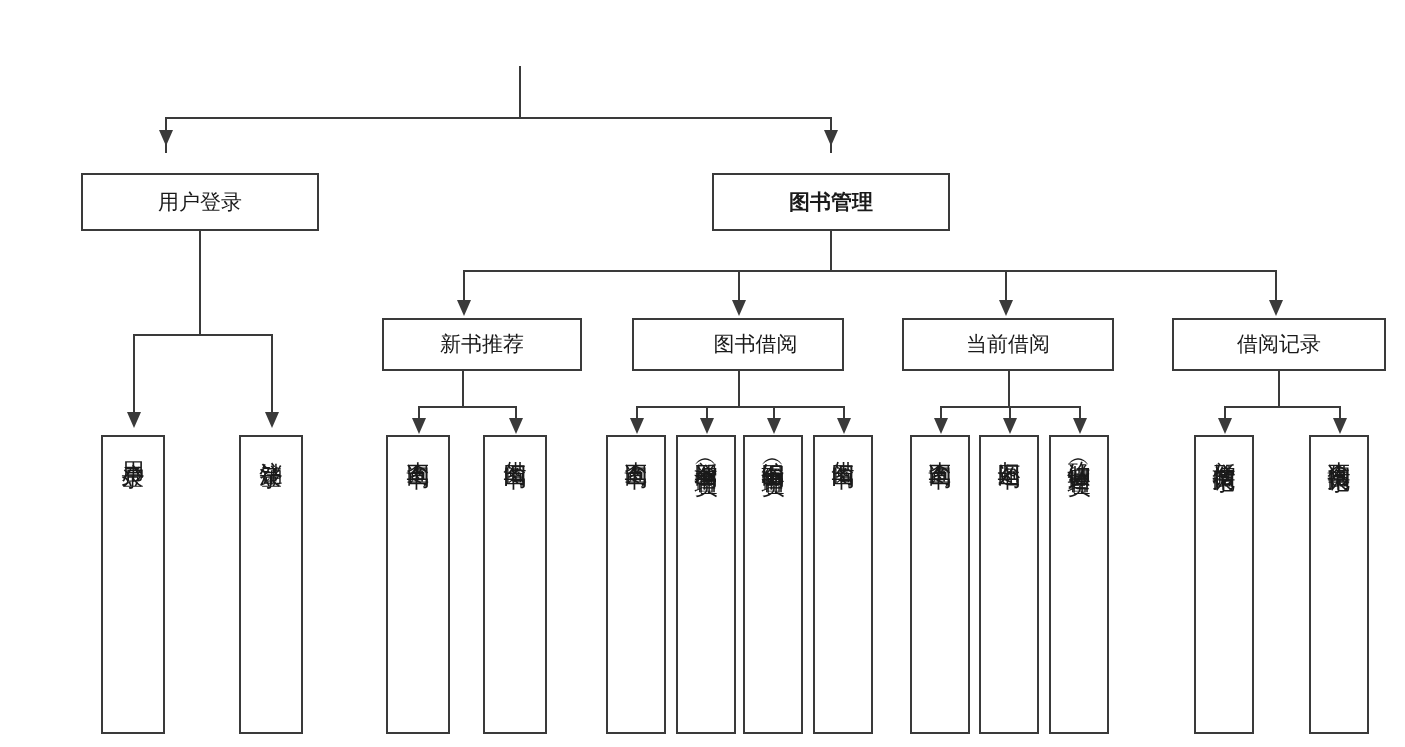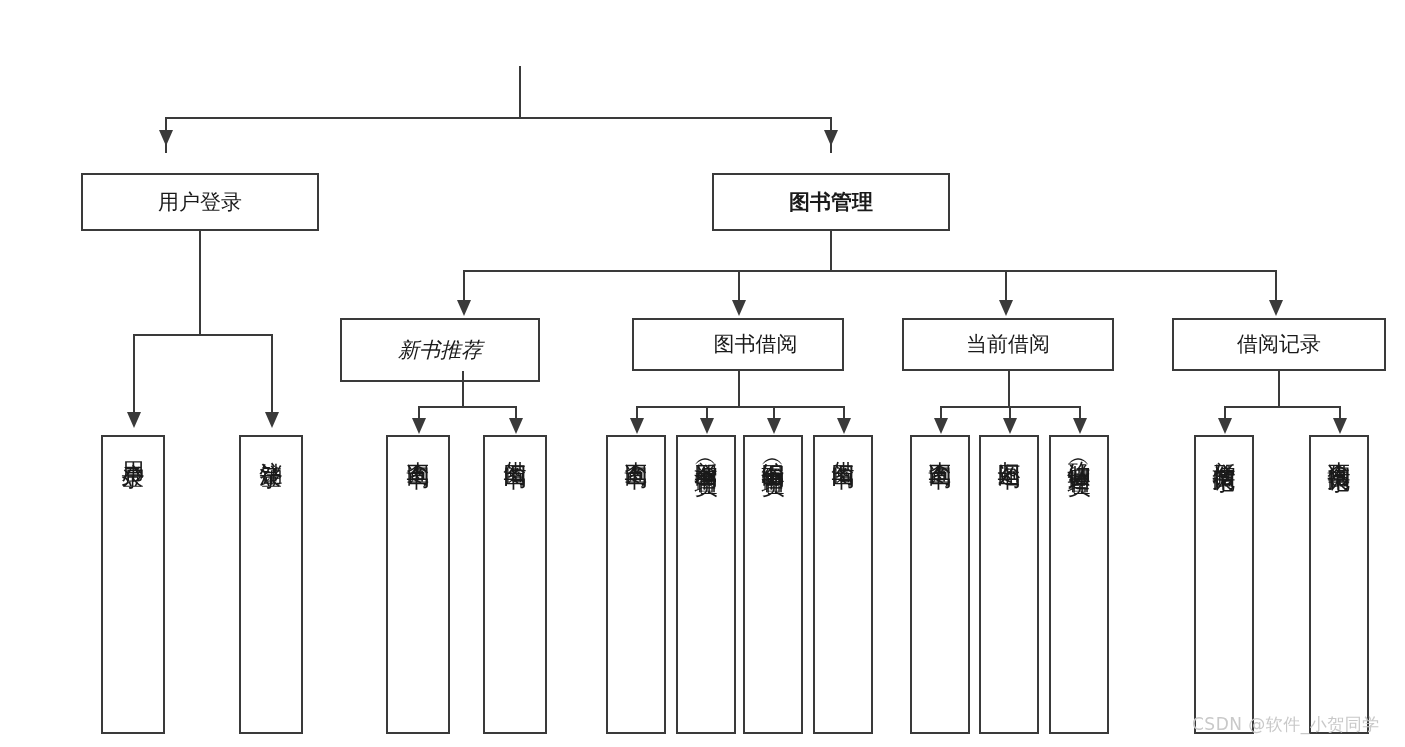--- a/index.html
+++ b/index.html
@@ -91,21 +91,21 @@
   <div class="ln h" style="left:463px;top:270px;width:812px;"></div>
   <div class="ln v" style="left:463px;top:270px;height:34px;"></div>
   <div class="arrow" style="left:457px;top:300px;"></div>
   <div class="ln v" style="left:738px;top:270px;height:34px;"></div>
   <div class="arrow" style="left:732px;top:300px;"></div>
   <div class="ln v" style="left:1005px;top:270px;height:34px;"></div>
   <div class="arrow" style="left:999px;top:300px;"></div>
   <div class="ln v" style="left:1275px;top:270px;height:34px;"></div>
   <div class="arrow" style="left:1269px;top:300px;"></div>
 
-  <div class="node h-node" style="left:340px;top:318px;width:200px;height:64px;font-style:italic;">
+  <div class="node h-node" style="left:382px;top:318px;width:200px;height:53px;">
     <span class="lbl">新书推荐</span>
   </div>
   <div class="node h-node" style="left:632px;top:318px;width:212px;height:53px;padding-left:35px;">
     <span class="lbl">图书借阅</span>
   </div>
   <div class="node h-node" style="left:902px;top:318px;width:212px;height:53px;">
     <span class="lbl">当前借阅</span>
   </div>
   <div class="node h-node" style="left:1172px;top:318px;width:214px;height:53px;">
     <span class="lbl">借阅记录</span>
@@ -182,15 +182,14 @@
     <span class="lbl">确认归还（管理员）</span>
   </div>
 
   <div class="node v-node" style="left:1194px;top:435px;width:60px;height:299px;">
     <span class="lbl">新增借阅记录</span>
   </div>
   <div class="node v-node" style="left:1309px;top:435px;width:60px;height:299px;">
     <span class="lbl">查询借阅记录</span>
   </div>
 
-  <div class="watermark" style="left:1192px;top:713px;">CSDN @软件_小贺同学</div>
 
 </div>
 
 </body></html>

